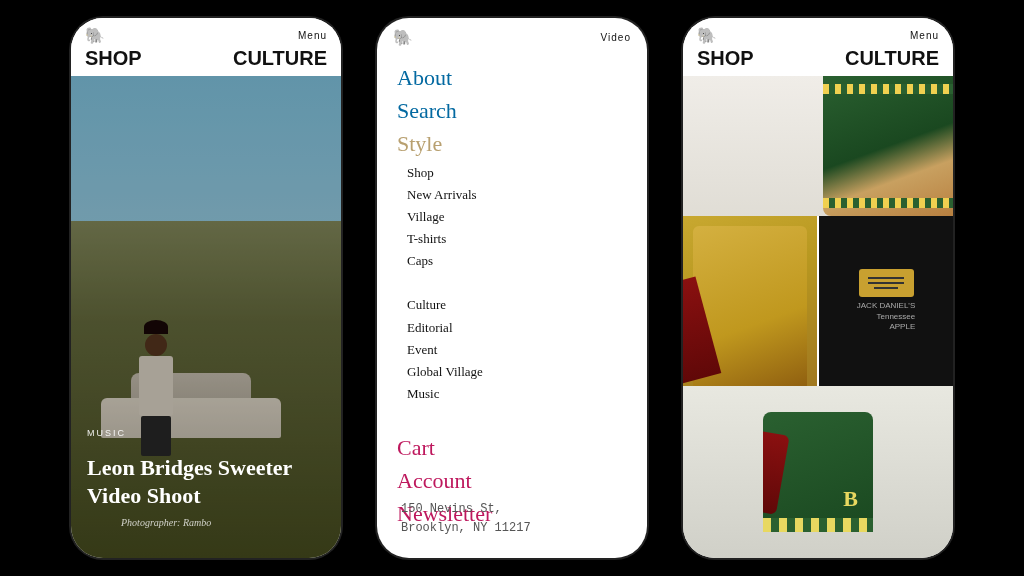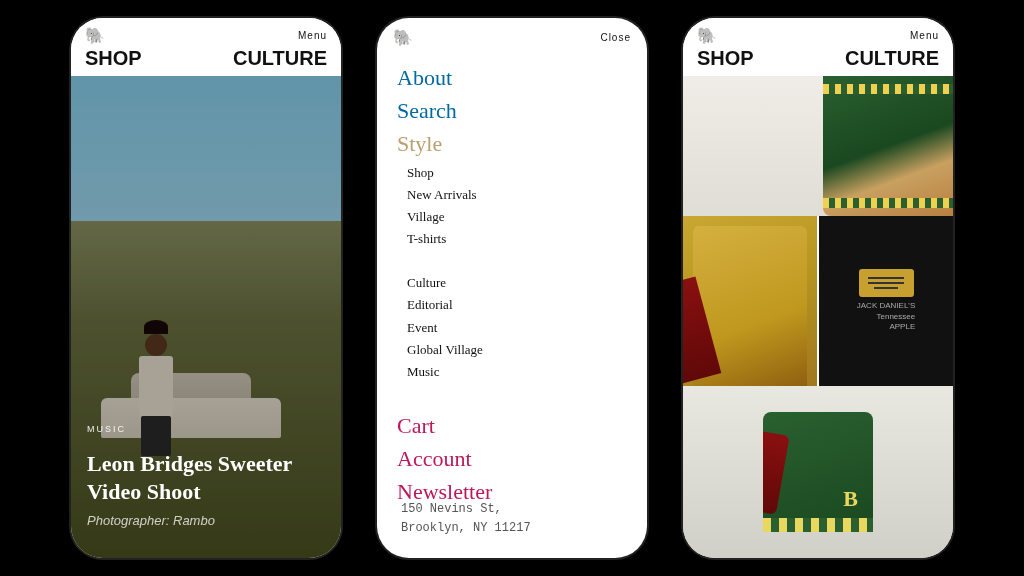--- a/index.html
+++ b/index.html
@@ -90,24 +90,25 @@
     }
     .hero-title {
       font-size: 22px;
       font-weight: 700;
       line-height: 1.25;
       margin-bottom: 8px;
       font-family: Georgia, serif;
       margin-top: 16px;
     }
     .hero-credit {
-      font-size: 13px;
-      font-family: Liberation Sans, sans-serif;
+      font-size: 10px;
+      font-family: Liberation Serif, serif;
       opacity: 0.75;
       font-style: italic;
+      margin-left: 34px;
     }
 
     
     .phone-mid {
       width: 270px;
       height: 540px;
       background: #fff;
       border-radius: 32px;
       overflow: hidden;
       position: relative;
@@ -452,33 +453,34 @@
       <div class="hero-tag">MUSIC</div>
       <div class="hero-title">Leon Bridges Sweeter Video Shoot</div>
       <div class="hero-credit">Photographer: Rambo</div>
     </div>
   </div>
 
   <div class="phone-mid">
 
     <div class="phone-mid-header">
       <span class="elephant-icon">🐘</span>
-      <span class="close-text">Close</span>
+      <span class="close-text">Video</span>
     </div>
 
     <div class="phone-mid-nav">
       <span class="nav-main">About</span>
       <span class="nav-main">Search</span>
       <span class="nav-main filter-item">Style</span>
 
       <div class="nav-sub-group">
         <span class="nav-sub">Shop</span>
         <span class="nav-sub">New Arrivals</span>
         <span class="nav-sub">Village</span>
         <span class="nav-sub">T-shirts</span>
+        <span class="nav-sub">Caps</span>
       </div>
 
       <div class="nav-section-gap"></div>
 
       <div class="nav-sub-group">
         <span class="nav-sub">Culture</span>
         <span class="nav-sub">Editorial</span>
         <span class="nav-sub">Event</span>
         <span class="nav-sub">Global Village</span>
         <span class="nav-sub">Music</span>

